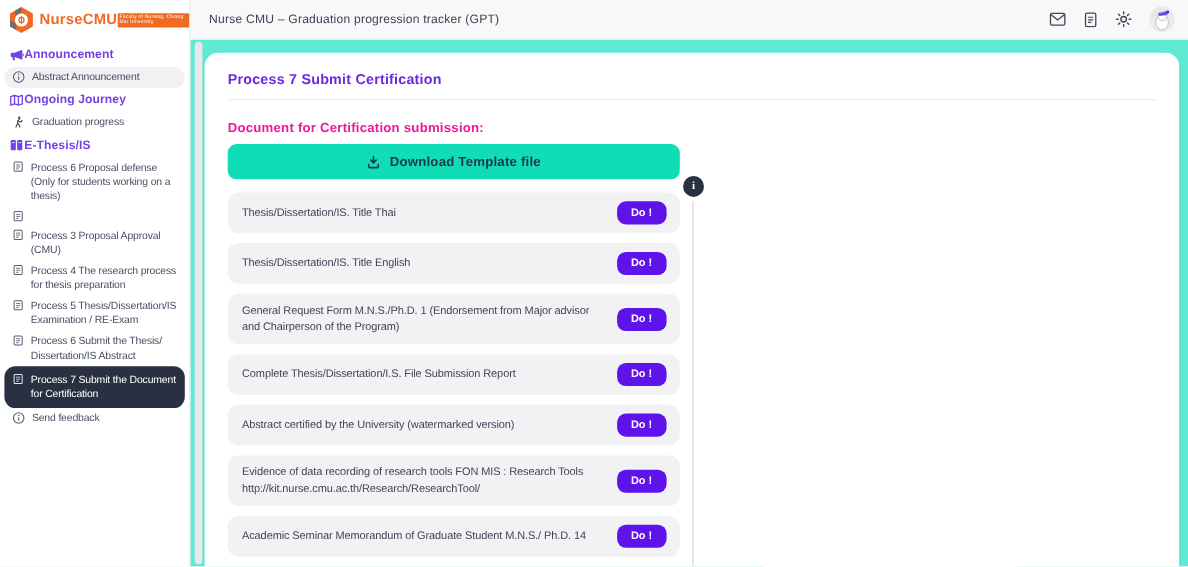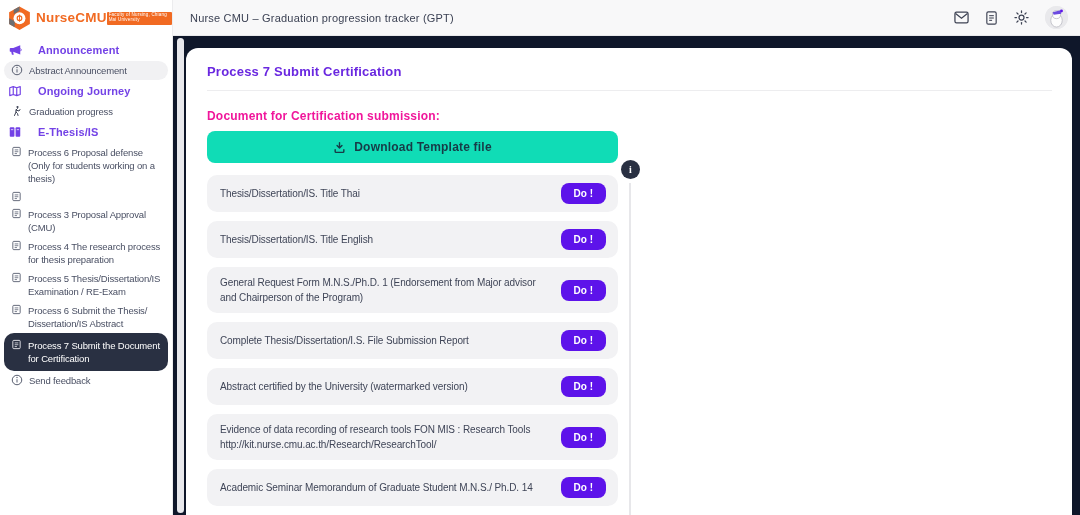--- a/index.html
+++ b/index.html
@@ -6,36 +6,36 @@
   html,body { width:1080px; height:515px; overflow:hidden; }
   body { font-family:"Liberation Sans", sans-serif; background:#f1f1f3; position:relative; color:#3f4557; }
 
   
   .sidebar { position:absolute; left:0; top:0; width:173px; height:515px; background:#fff; border-right:1px solid #ececee; z-index:3; }
   .logo-row { height:36px; display:flex; align-items:center; padding-left:7px; gap:4px; }
   .logo-txt { display:flex; line-height:1; }
   .logo-name { color:#f16a22; font-weight:bold; font-size:13.5px; letter-spacing:.2px; }
   .logo-tag { margin-top:1px; background:#f16a22; color:#fff; font-size:4.5px; padding:1px 2px; border-radius:1px; width:fit-content; letter-spacing:.2px; }
   .nav { padding:3px 4px 0 4px; }
-  .nav-header { display:flex; align-items:center; gap:16px; color:#7342e6; font-weight:bold; font-size:11px; padding:4px 4px 4px 4px; letter-spacing:.1px; }
+  .nav-header { display:flex; align-items:center; gap:0; color:#7342e6; font-weight:bold; font-size:11px; padding:4px 4px 4px 4px; letter-spacing:.1px; }
   .nav-item { display:flex; align-items:flex-start; gap:6px; color:#494f63; font-size:9.5px; letter-spacing:-0.15px; line-height:13px; padding:3px 6px 3px 7px; border-radius:10px; cursor:pointer; }
   .nav-item .nicon { flex:0 0 auto; margin-top:0; }
   .nav-item.hl { background:#f1f1f3; }
   .nav-item.selected { background:#293042; color:#fff; padding-top:6px; padding-bottom:6px; }
   .nav-item.selected svg * { stroke:#e8e8ee !important; }
 
   
   .topbar { position:absolute; left:173px; right:0; top:0; height:36px; background:#f8f8f9; border-bottom:1px solid #e9e9eb; display:flex; align-items:center; padding:0 12px 0 17px; z-index:2; }
   .topbar-title { font-size:11px; color:#3c4254; letter-spacing:.2px; }
   .topbar-icons { margin-left:auto; display:flex; align-items:center; gap:16px; }
   .tb-icon { display:flex; cursor:pointer; }
   .avatar { width:23px; height:23px; border-radius:50%; background:#e9e9ec; overflow:hidden; display:flex; align-items:center; justify-content:center; cursor:pointer; }
 
   
-  .main { position:absolute; left:173px; top:36px; right:0; bottom:0; background:#0f172a; }
+  .main { position:absolute; left:173px; top:36px; right:0; bottom:0; background:#5eead4; }
   .scroll-track { position:absolute; left:4px; top:2px; bottom:2px; width:7px; background:#e8e8ec; border-radius:4px; }
   .card { position:absolute; left:13px; top:12px; right:8px; height:640px; background:#fff; border-radius:12px; box-shadow:0 1px 3px rgba(0,0,0,.05); }
   .card-inner { padding:14px 20px 0 21px; }
   .page-heading { color:#6a28e0; font-size:13px; font-weight:bold; line-height:16px; margin:2px 0 10px 0; letter-spacing:.2px; }
   .divider { height:1px; background:#ededef; margin-bottom:18px; }
   .content-row { position:relative; }
   .left-col { width:411px; }
   .section-label { color:#f0169b; font-size:12px; font-weight:bold; line-height:14px; margin-bottom:8px; letter-spacing:.2px; }
   .download-btn { width:100%; height:32px; background:#10dcb6; border:none; border-radius:8px; color:#173a46; font-family:"Liberation Sans",sans-serif; font-weight:bold; font-size:12px; display:flex; align-items:center; justify-content:center; gap:8px; margin-bottom:12px; cursor:pointer; letter-spacing:.2px; }
   .doc-item { background:#f2f2f4; border-radius:10px; min-height:36px; padding:8px 12px 8px 13px; display:flex; align-items:center; gap:8px; margin-bottom:9px; }

